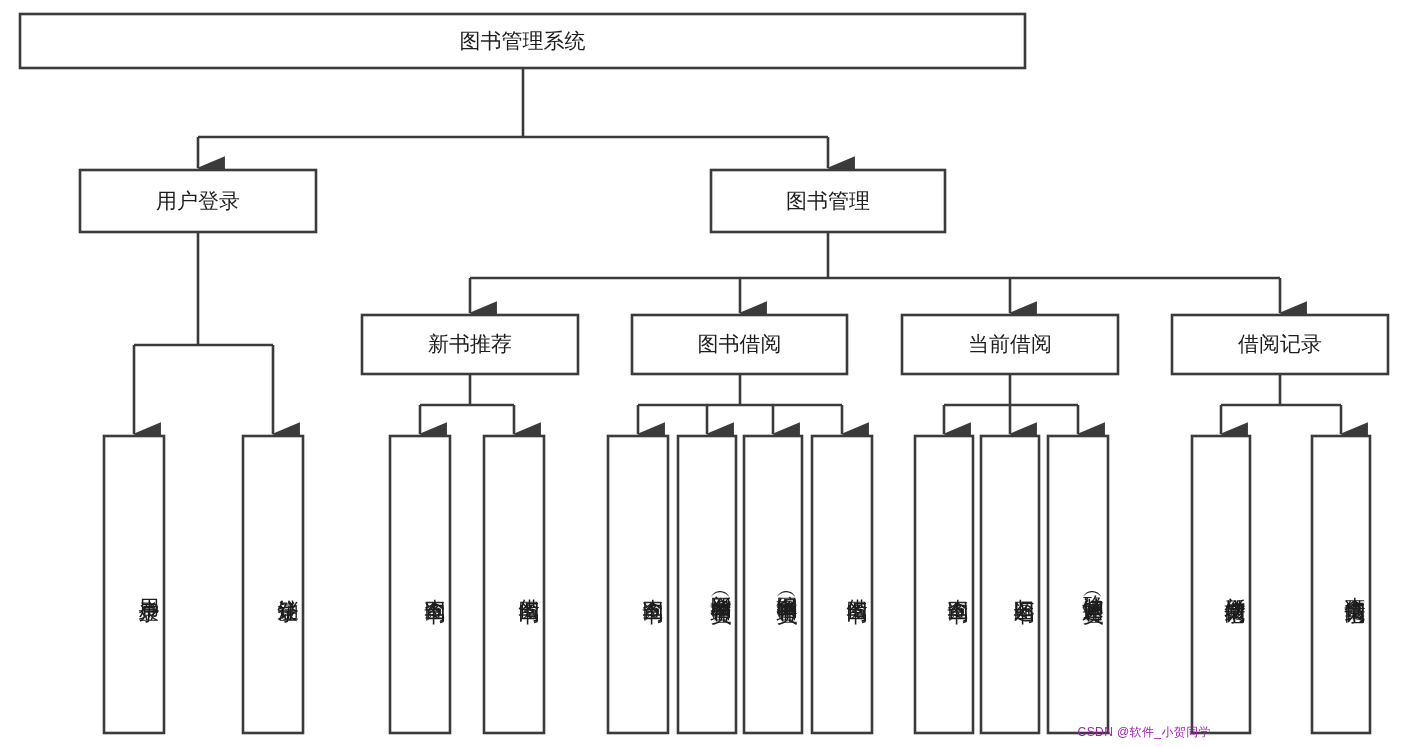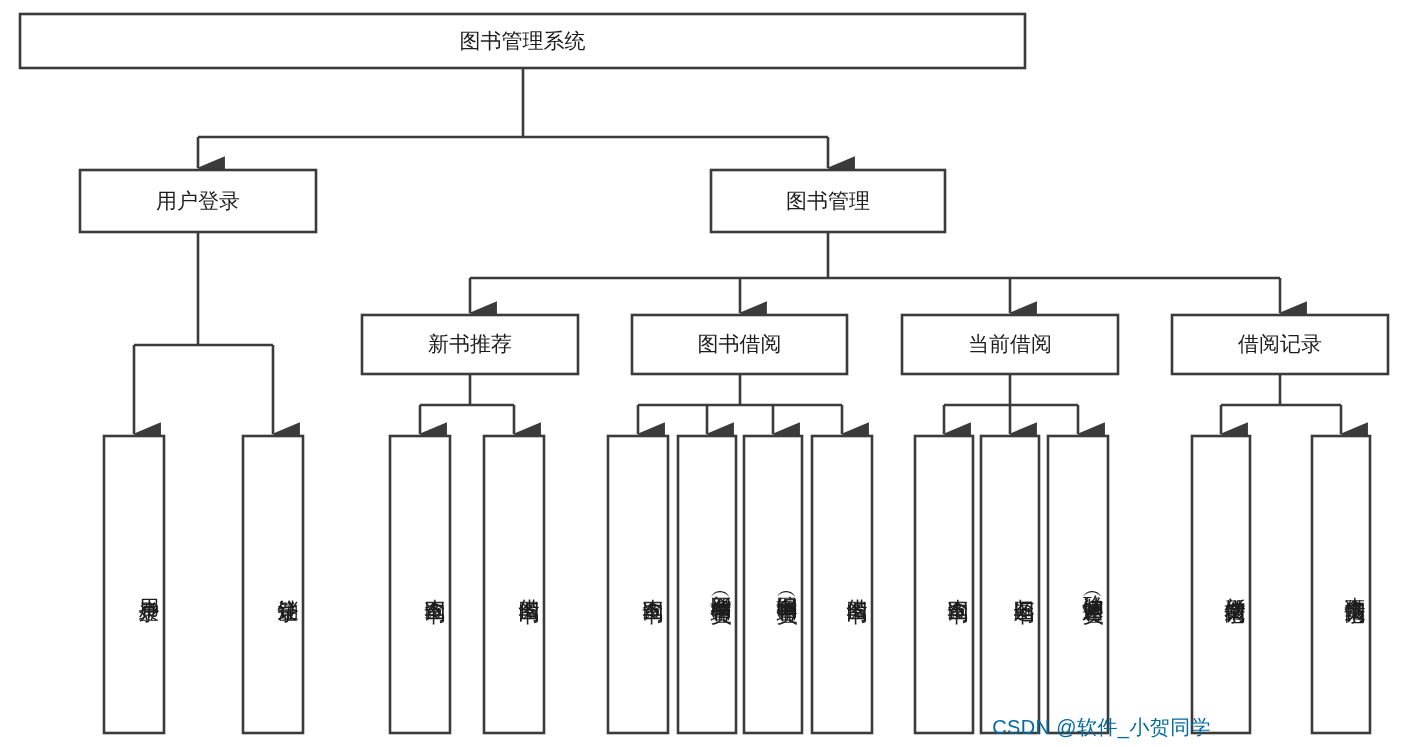--- a/index.html
+++ b/index.html
@@ -62,22 +62,22 @@
     letter-spacing: 1.5px;
     color: #1d1d1d;
     pointer-events: none;
     text-align: left;
   }
   .watermark {
     position: absolute;
     right: 12px;
     bottom: 6px;
     font-family: "Liberation Sans", "DejaVu Sans", sans-serif;
-    font-size: 20px;
-    color: #0369a1;
+    font-size: 12px;
+    color: #a21caf;
     letter-spacing: 0.4px;
     white-space: nowrap;
     text-align: right;
   }
 </style>
 </head>
 <body>
 
 <div id="diagram-root">
 

